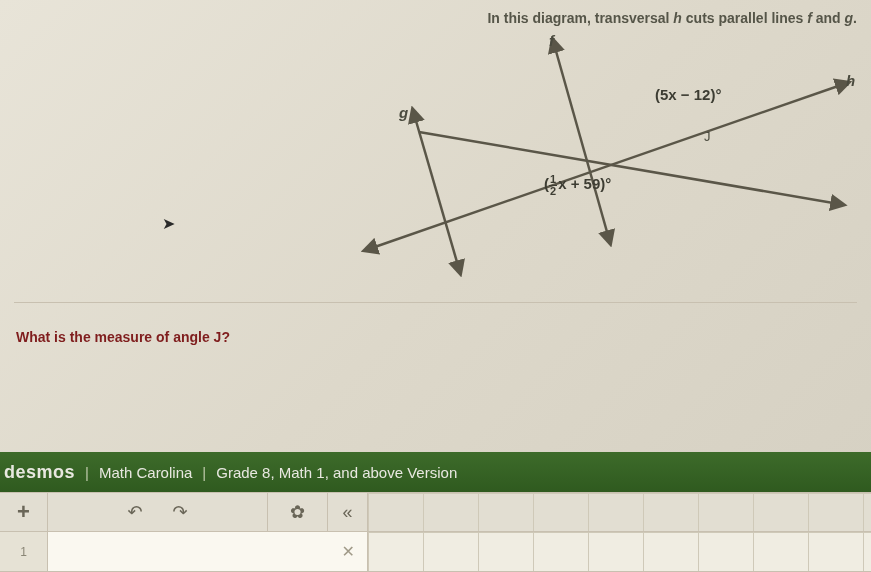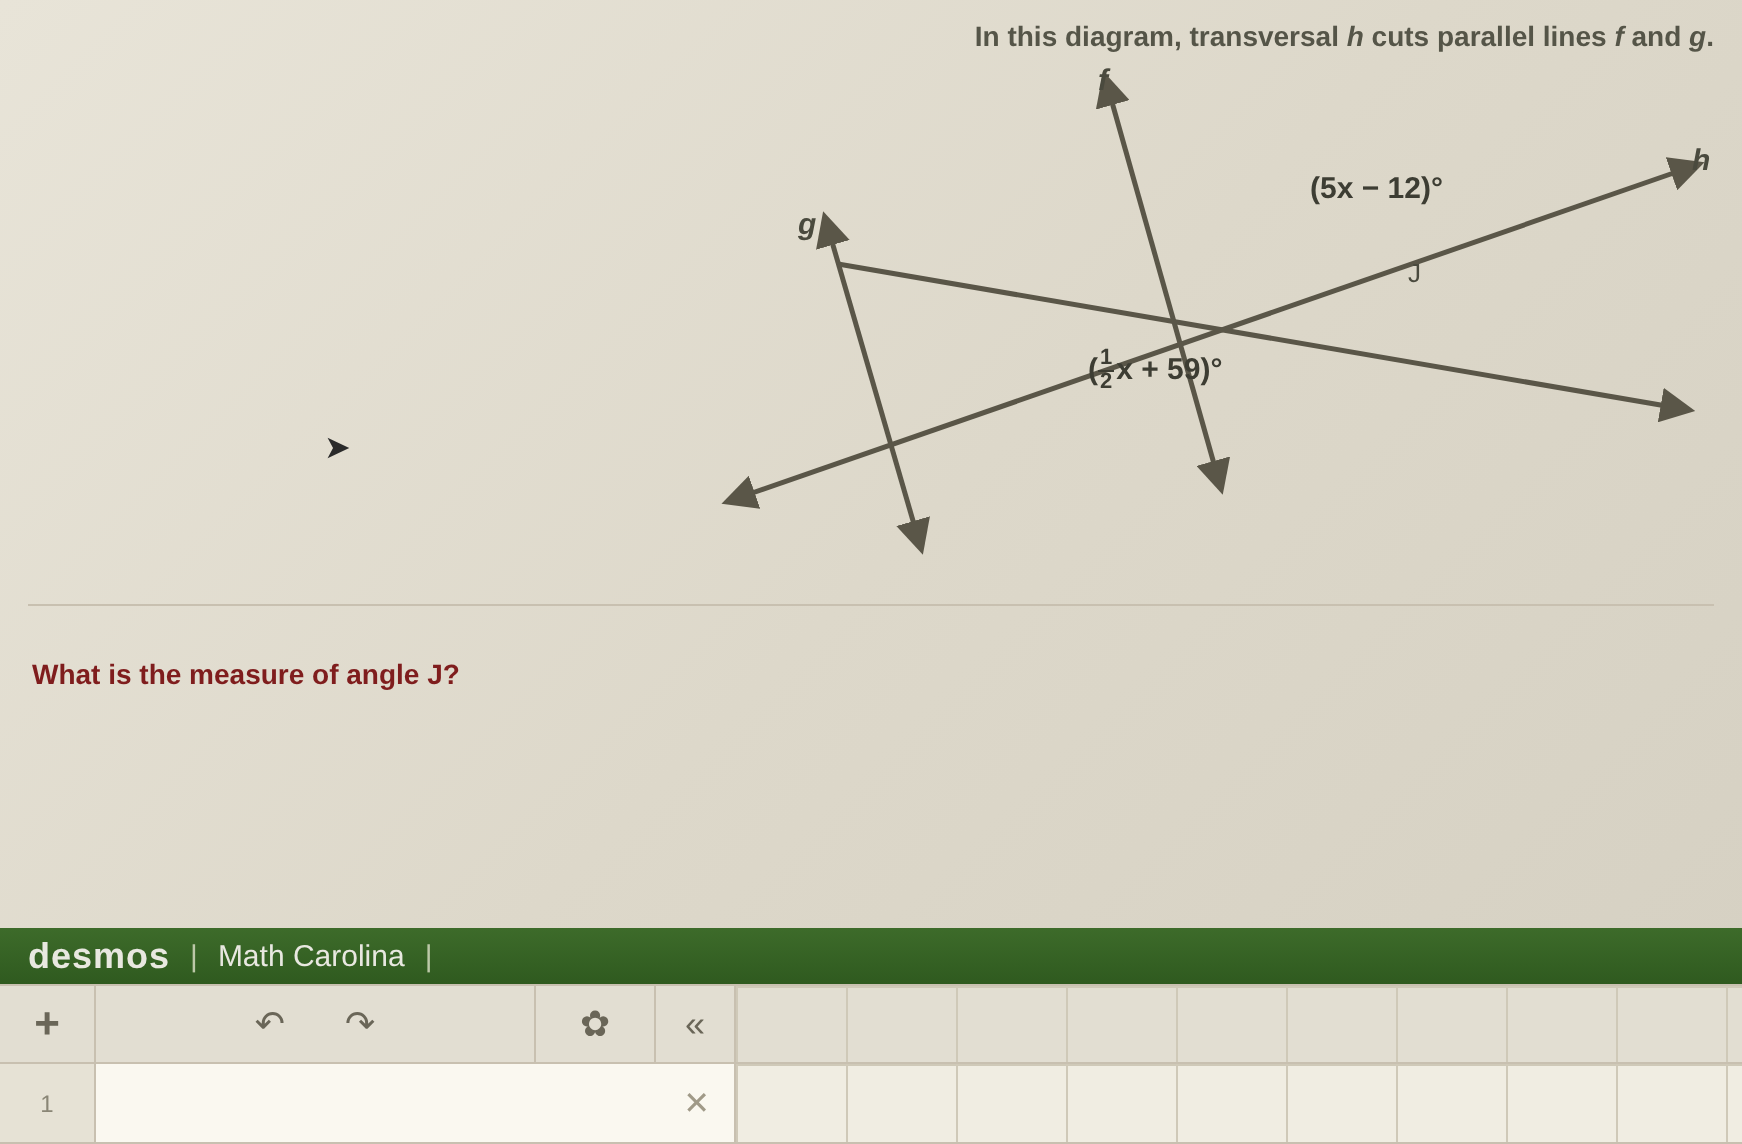--- a/index.html
+++ b/index.html
@@ -58,26 +58,26 @@
 .question-line {
   color: #7f1d1d;
   font-size: 14px;
   font-weight: 600;
   padding: 0 2px;
   margin-top: 26px;
 }
 .desmos-bar {
   position: absolute;
   bottom: 80px; left:0;
-  width: 100%; height: 28px;
+  width: 100%; height: 40px;
   background: linear-gradient(#3d6b2a,#2f5a1f);
   display: flex; align-items: center;
   color: #e8e8e0;
   font-size: 15px;
-  padding-left: 14px;
+  padding-left: 4px;
 }
 .desmos-bar .brand { font-weight:700; letter-spacing:0.5px; font-size:18px; }
 .desmos-bar .div { color:#bcc8a8; margin: 0 10px; }
 .toolbar-row {
   position:absolute; bottom:40px; left:0;
   width:100%; height:40px;
   display:flex; align-items:stretch;
   background:#e2ded2;
   border-top:1px solid #c8c0b0;
   border-bottom:1px solid #c8c0b0;
@@ -166,20 +166,21 @@
 
   <hr class="sep">
   <div class="question-line">What is the measure of angle J?</div>
 </div>
 
 <div class="desmos-bar">
   <span class="brand">desmos</span>
   <span class="div">|</span>
   <span>Math Carolina</span>
   <span class="div">|</span>
+  <span>Grade 8, Math 1, and above Version</span>
 </div>
 
 <div class="toolbar-row">
   <div class="tool-section add">+</div>
   <div class="tool-section undo-redo">
     <span>↶</span>
     <span>↷</span>
   </div>
   <div class="tool-section settings">✿</div>
   <div class="tool-section collapse">«</div>

